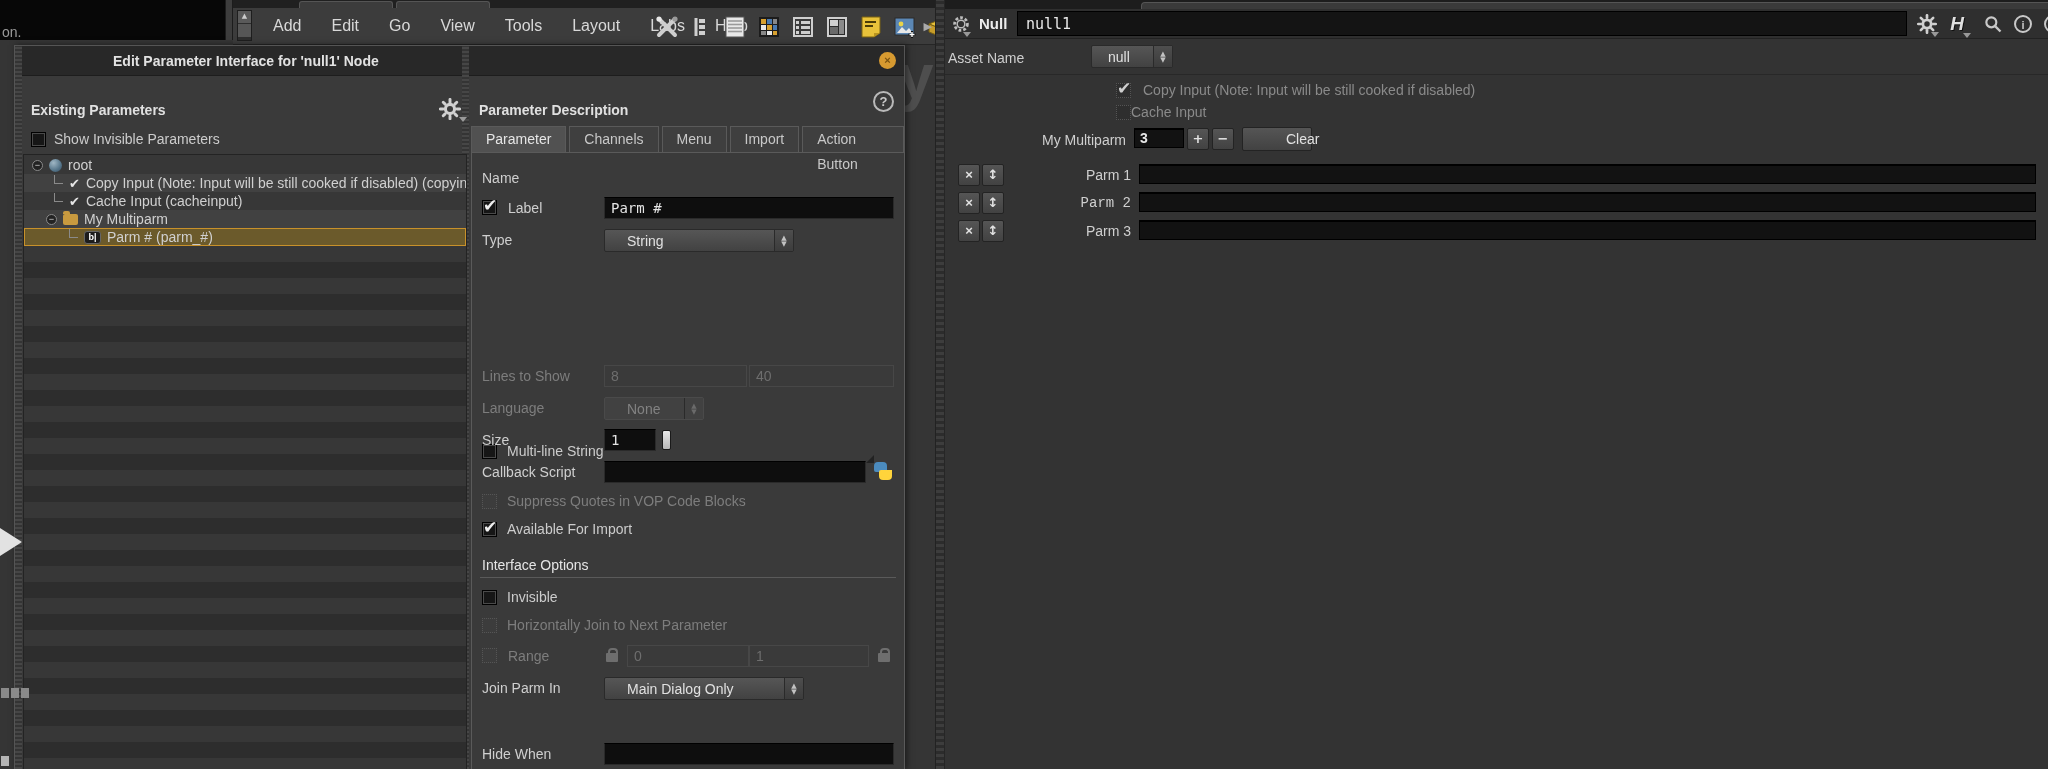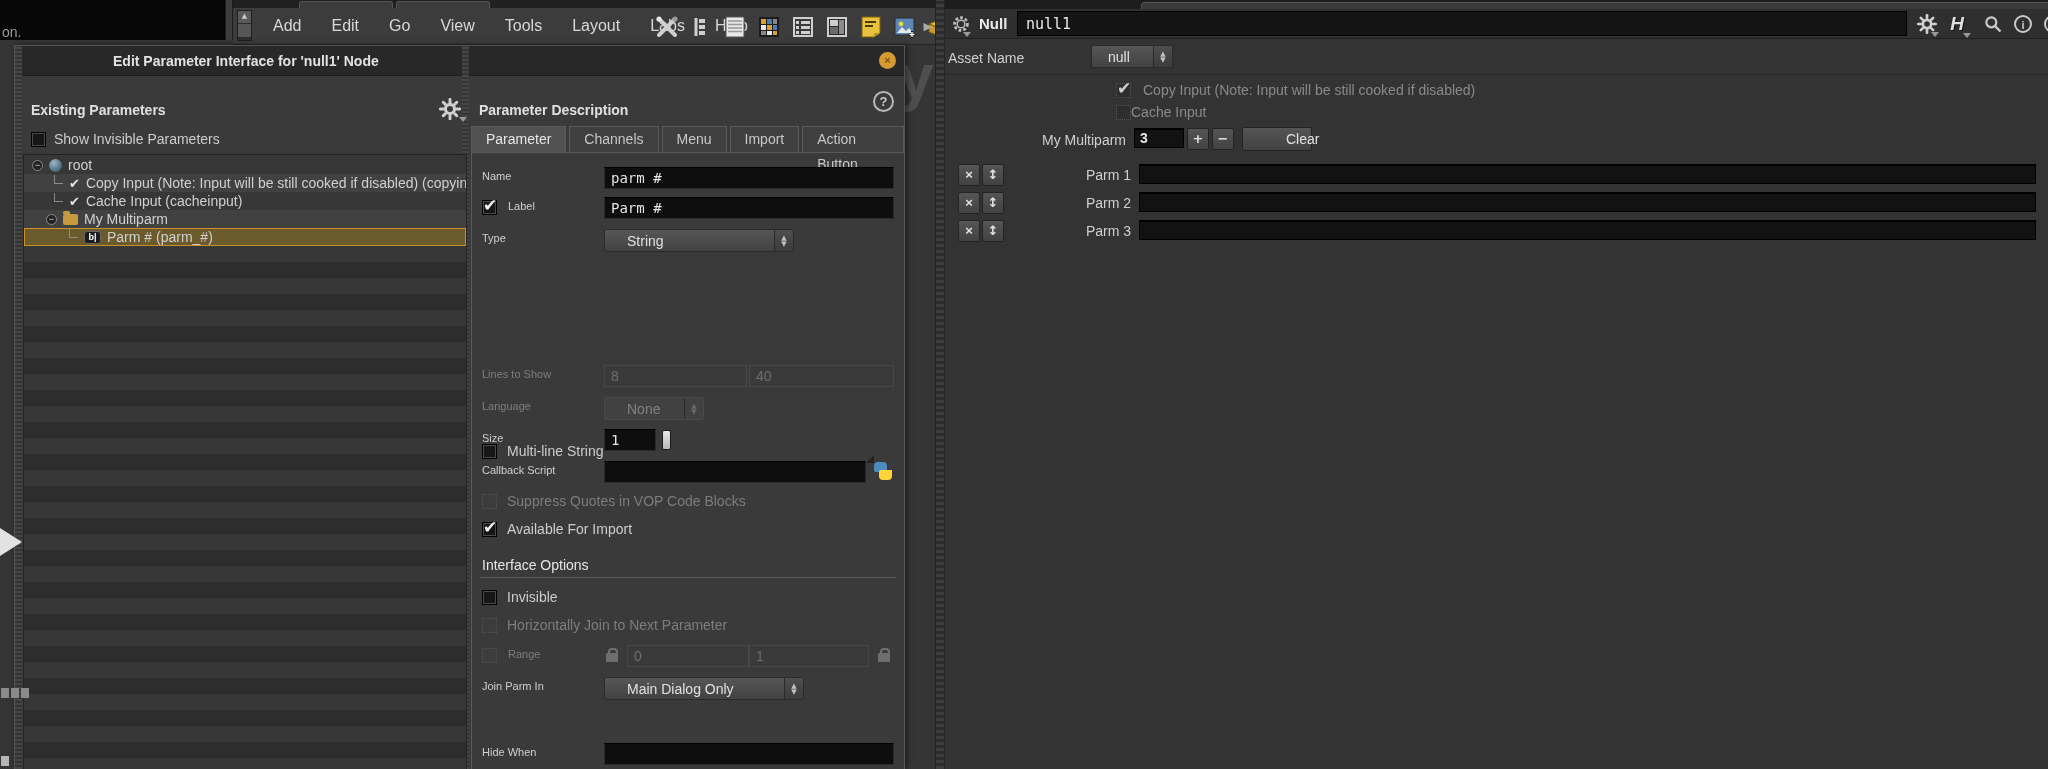--- a/index.html
+++ b/index.html
@@ -61,21 +61,21 @@
   .parm-ico { width:17px; height:13px; background:#1c1c1c; border:1px solid #666; border-radius:3px; color:#fff; font-size:9px; font-weight:bold; line-height:11px; text-align:center; flex:0 0 auto; }
   .elbow { width:9px; height:9px; border-left:1px solid #8a8a8a; border-bottom:1px solid #8a8a8a; margin-bottom:7px; flex:0 0 auto; }
 
   
   #pd-title { position:absolute; left:464px; top:56px; font-size:14px; font-weight:bold; color:#e0e0e0; }
   #pd-tabs { position:absolute; left:456px; top:80px; display:flex; gap:3px; }
   .tab { height:27px; padding:0 14px; background:#3f3f3f; border:1px solid #5a5a5a; border-bottom:1px solid #5a5a5a; color:#c8c8c8; font-size:14px; line-height:25px; }
   .tab.active { background:#515151; border-bottom:1px solid #515151; color:#e6e6e6; }
   #pd-body { position:absolute; left:456px; top:106px; width:434px; height:618px; background:#3f3f3f00; border:1px solid #5a5a5a; overflow:hidden; }
   .frow { position:absolute; left:0; width:100%; height:22px; }
-  .lbl { position:absolute; left:10px; top:3px; font-size:11px; color:#cfcfcf; white-space:nowrap; }
+  .lbl { position:absolute; left:10px; top:3px; font-size:14px; color:#cfcfcf; white-space:nowrap; }
   .dlbl { color:#7d7d7d; }
   .ctrl { position:absolute; left:132px; top:0; }
   .inp { height:22px; background:#0e0e0e; border:1px solid #2a2a2a; border-top-color:#000; color:#e4e4e4; font-size:14px; padding:0 6px; font-family:"DejaVu Sans Mono",monospace; }
   .dinp { height:22px; background:#3a3a3a; border:1px solid #474747; color:#6e6e6e; font-size:14px; padding:0 6px; }
   .dd { height:23px; background:linear-gradient(#565656,#424242); border:1px solid #2a2a2a; border-radius:2px; display:flex; align-items:center; }
   .dd .txt { flex:1; text-align:left; padding-left:22px; font-size:14px; color:#e0e0e0; white-space:nowrap; }
   .dd .spin { width:19px; align-self:stretch; border-left:1px solid #2a2a2a; display:flex; flex-direction:column; align-items:center; justify-content:center; background:linear-gradient(#4e4e4e,#3c3c3c); }
   .dd .spin i { font-style:normal; font-size:7px; color:#c2c2c2; line-height:6px; font-family:"DejaVu Sans",sans-serif; }
   .dd.disabled { background:#414141; border-color:#4a4a4a; }
   .dd.disabled .txt { color:#828282; }
@@ -332,21 +332,20 @@
       <span class="tab">Channels</span>
       <span class="tab">Menu</span>
       <span class="tab">Import</span>
       <span class="tab">Action Button</span>
     </div>
 
     <div id="pd-body">
 
       <div class="frow" style="top:14px;">
         <span class="lbl">Name</span>
-        <input class="ctrl inp" style="width: 290px;" value="parm_#">
       </div>
 
       <div class="frow" style="top:44px;">
         <span class="cb" style="position:absolute; left:10px; top:3px;">
             <span class="tick">✔</span>
           </span>
         <span class="lbl" style="left:36px;">Label</span>
         <input class="ctrl inp" style="width: 290px;" value="Parm #">
       </div>
 
@@ -536,21 +535,21 @@
 
     <span class="btn sqbtn abs" style="left:22px; top:164px;">×</span>
     <span class="btn sqbtn abs glyph" style="left:46px; top:164px;">↕</span>
     <div class="prow" style="left:0; top:164px; height:22px; width:195px; justify-content:flex-end;">
       <span class="plabel">Parm 1</span>
     </div>
     <input class="pinp abs" style="left: 203px; top: 164px; width: 897px;" value="">
 
     <span class="btn sqbtn abs" style="left:22px; top:192px;">×</span>
     <span class="btn sqbtn abs glyph" style="left:46px; top:192px;">↕</span>
-    <div class="prow" style="left:0; top:192px; height:22px; width:195px; justify-content:flex-end;">
+    <div class="prow" style="left:0; top:192px; height:22px; width:195px; justify-content:flex-end;font-family:Liberation Mono, monospace;">
       <span class="plabel">Parm 2</span>
     </div>
     <input class="pinp abs" style="left: 203px; top: 192px; width: 897px;" value="">
 
     <span class="btn sqbtn abs" style="left:22px; top:220px;">×</span>
     <span class="btn sqbtn abs glyph" style="left:46px; top:220px;">↕</span>
     <div class="prow" style="left:0; top:220px; height:22px; width:195px; justify-content:flex-end;">
       <span class="plabel">Parm 3</span>
     </div>
     <input class="pinp abs" style="left: 203px; top: 220px; width: 897px;" value="">

